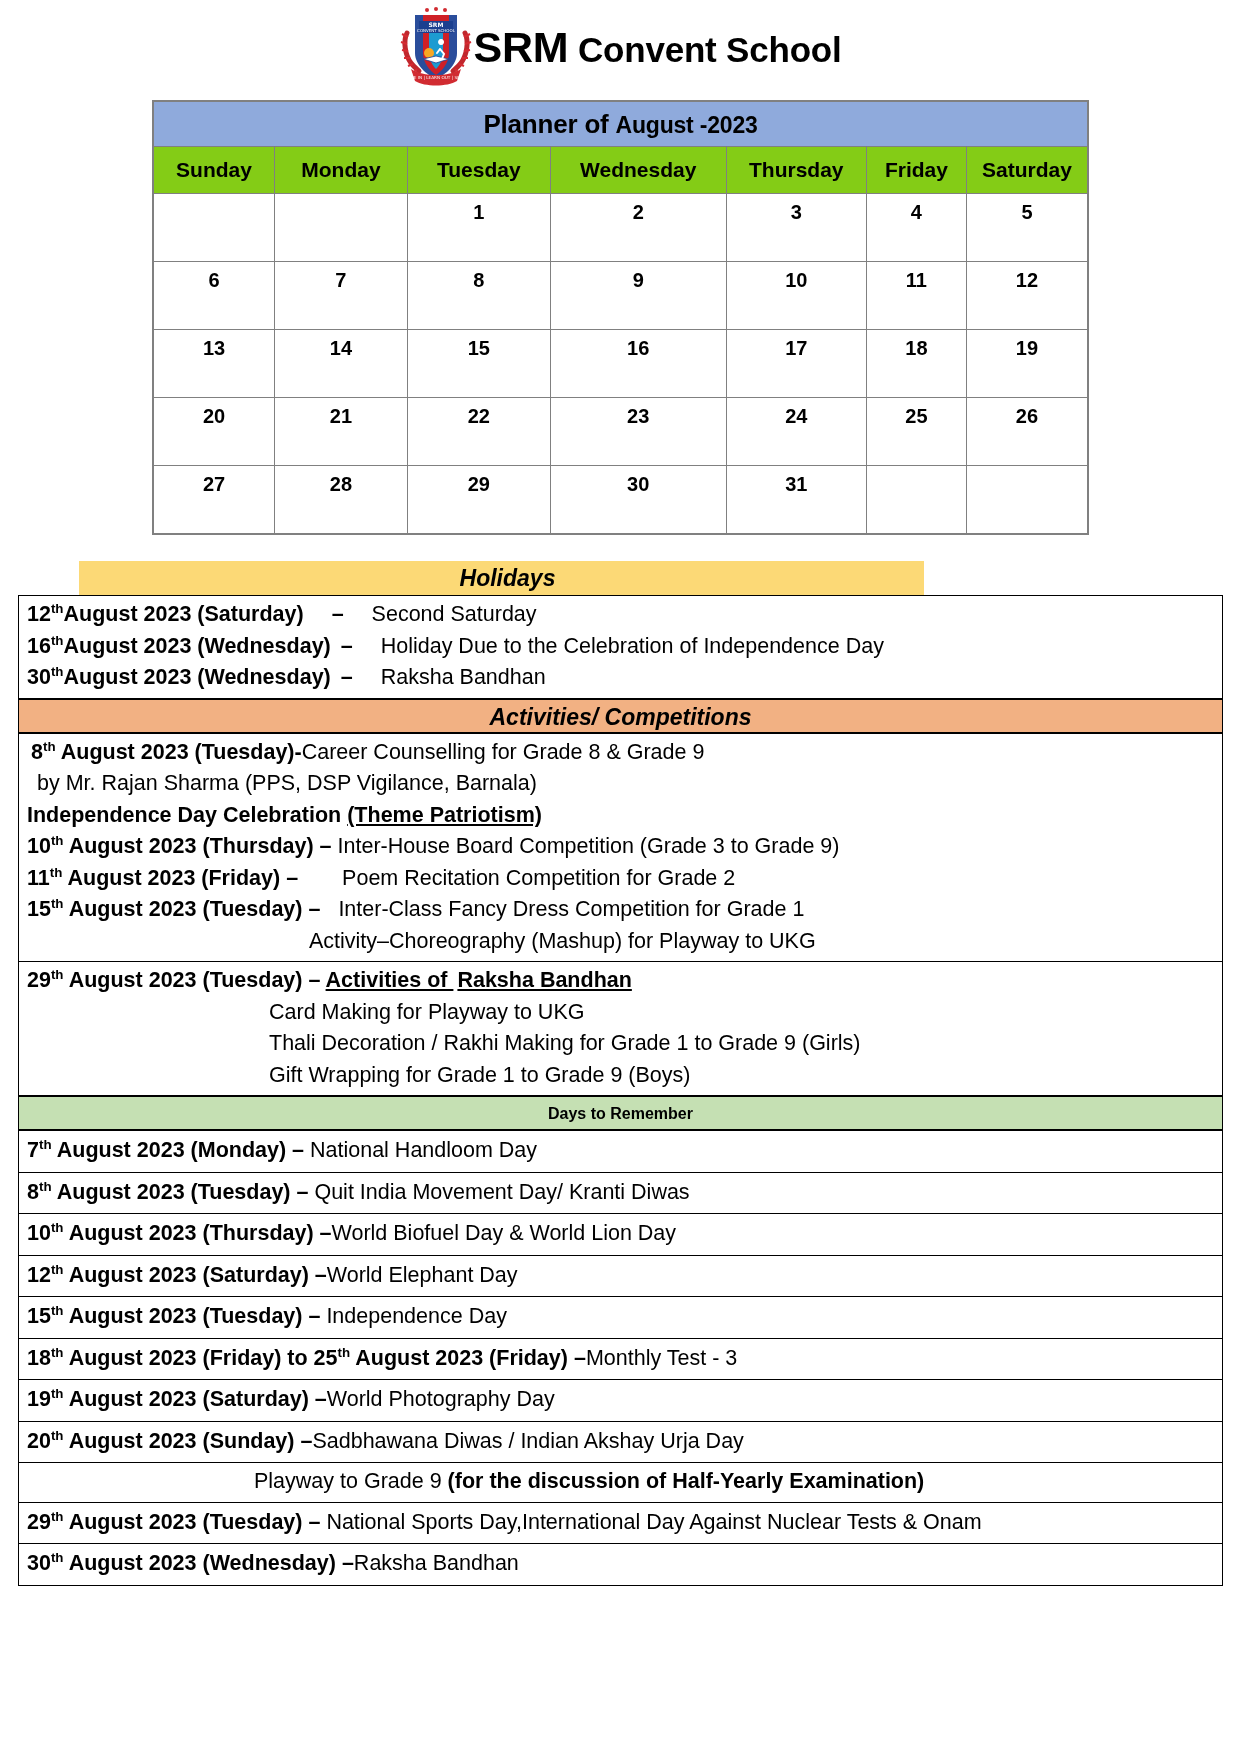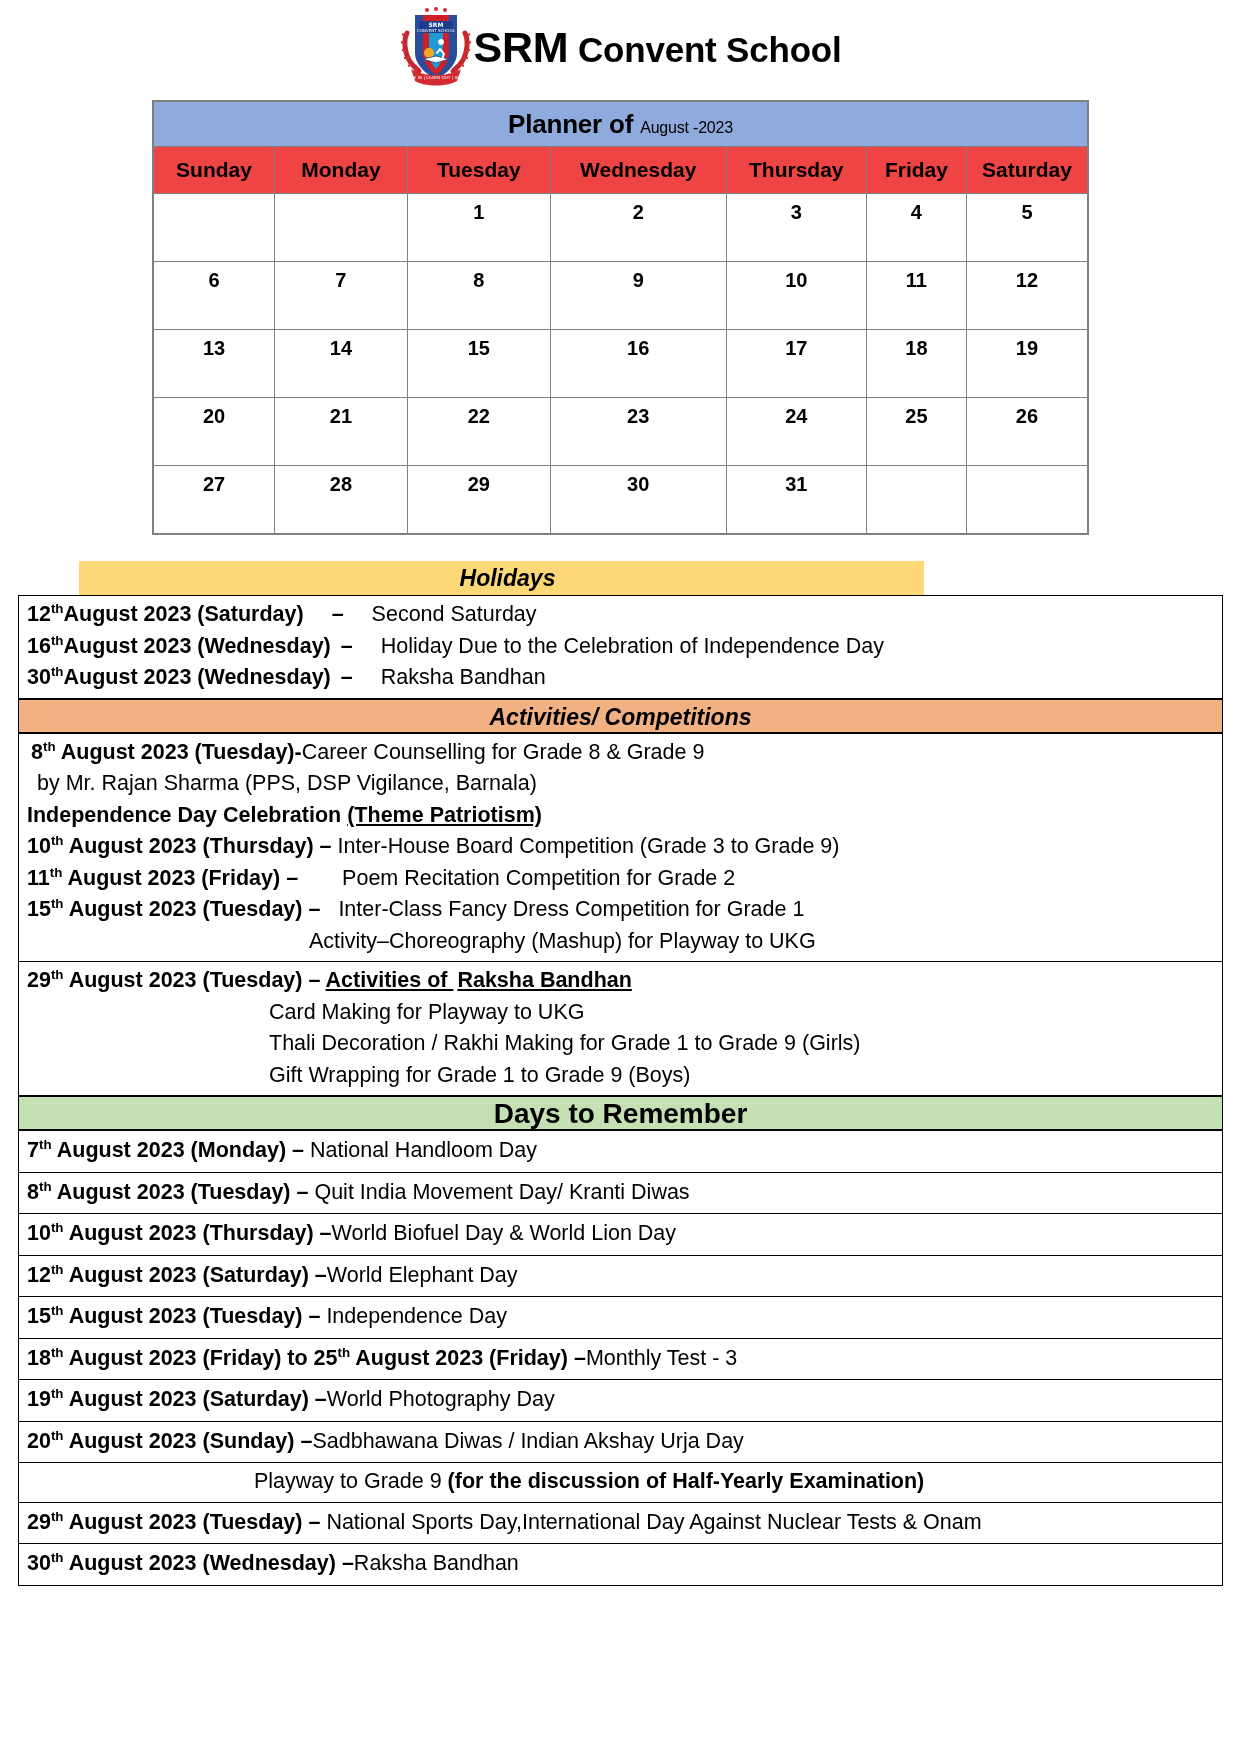--- a/index.html
+++ b/index.html
@@ -57,26 +57,26 @@
     font-weight: 700;
   }
   .cal-title {
     background: #8faadc;
     border: 1px solid #808080 !important;
     height: 42px;
     font-size: 25px;
     letter-spacing: -0.2px;
   }
   .cal-title .t1 { font-weight: 700; font-size: 26px; }
-  .cal-title .t2 { font-weight: 400; font-size: 16px; }
+  .cal-title .t2 { font-weight: 700; font-size: 23px; }
   .cal-dow {
     height: 44px;
     font-size: 21px;
     font-weight: 700;
-    background: #ef4444;
+    background: #84cc16;
   }
   td.day {
     height: 59px;
     vertical-align: top;
     padding-top: 7px;
     font-size: 20px;
     font-weight: 700;
   }
   col.c-sun  { width: 13.0%; }
   col.c-mon  { width: 14.2%; }
@@ -105,21 +105,21 @@
   .banner-activities {
     background: #f2b183;
     border-left: 1px solid #000;
     border-right: 1px solid #000;
     border-top: 1px solid #000;
     border-bottom: 1px solid #000;
   }
   .banner-days {
     background: #c5e0b3;
     font-style: normal;
-    font-size: 28px;
+    font-size: 16px;
     border-left: 1px solid #000;
     border-right: 1px solid #000;
     border-top: 1px solid #000;
     border-bottom: 1px solid #000;
   }
 
   
   .list-area {
     width: 1205px;
     margin: 0 auto;

